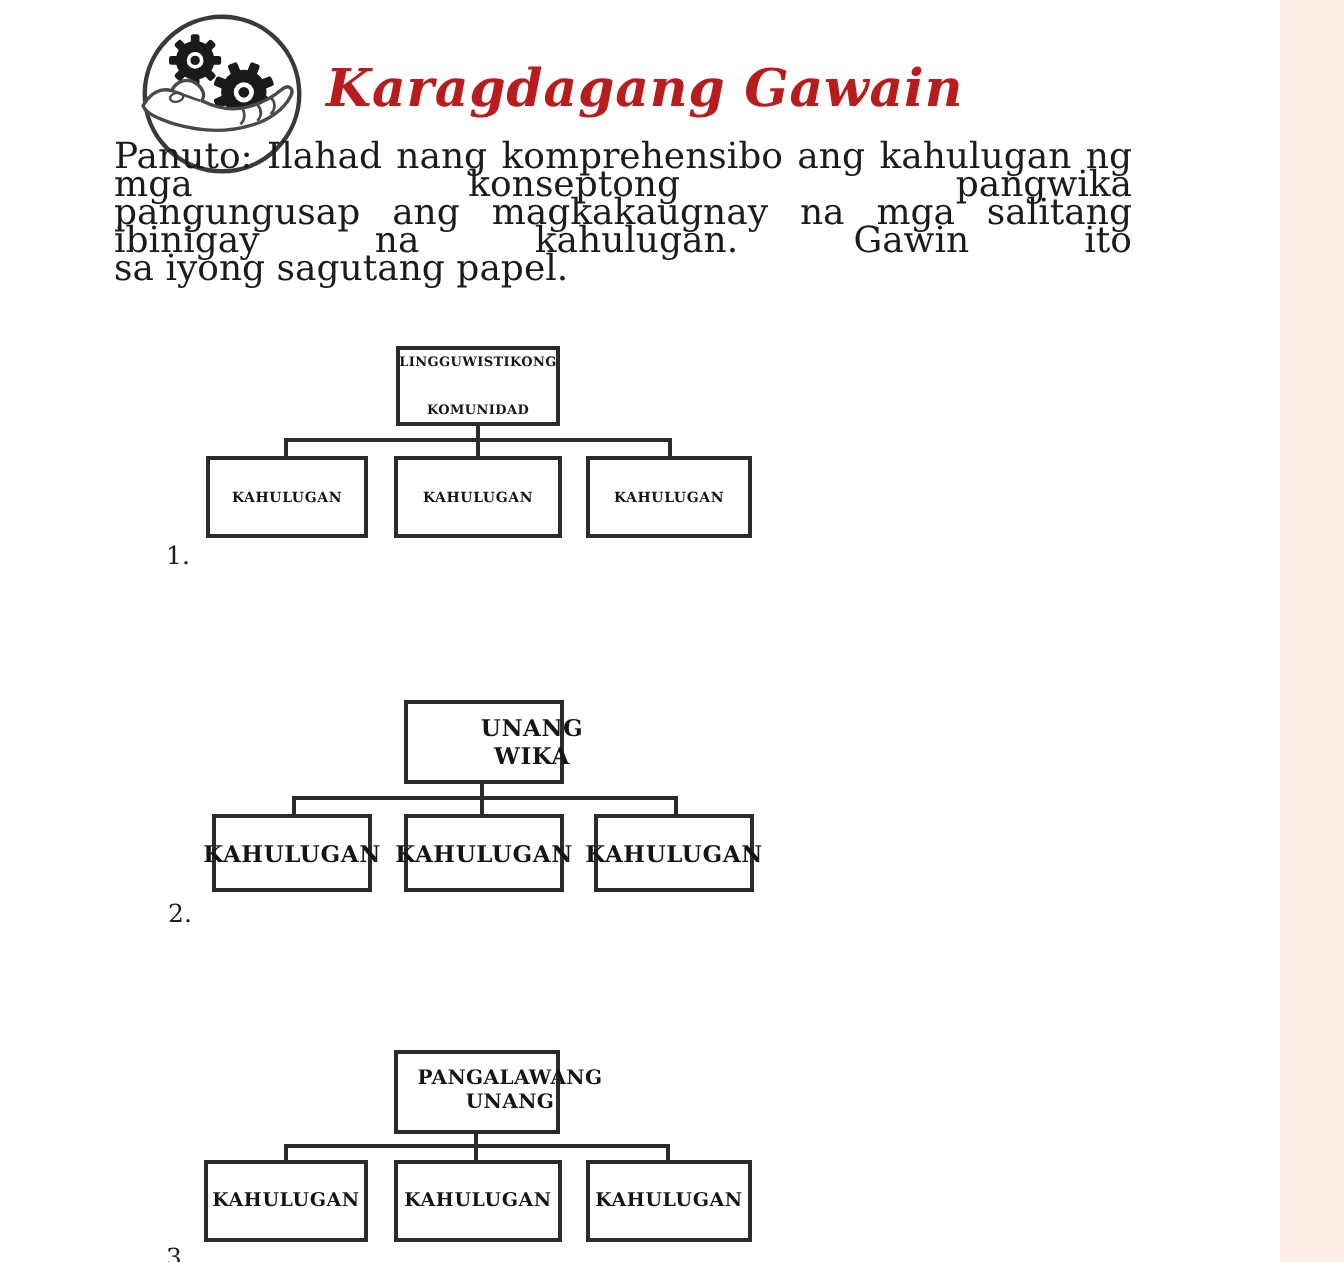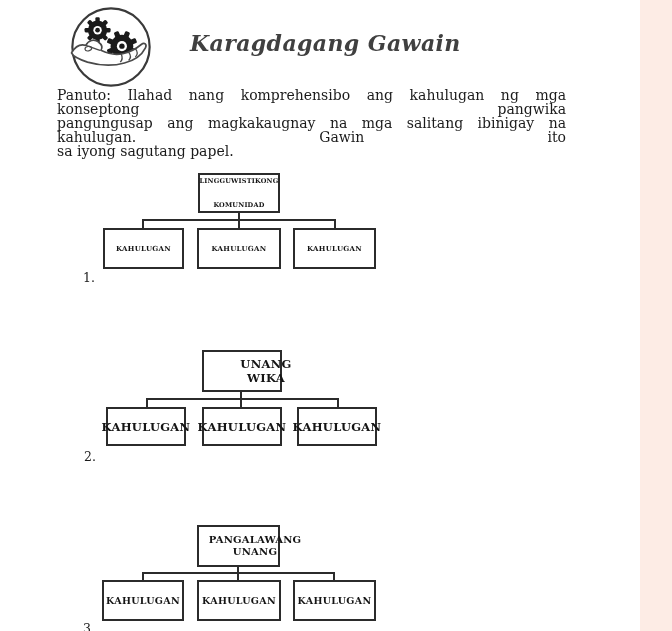--- a/index.html
+++ b/index.html
@@ -18,32 +18,31 @@
     width: 32px; height: 631px;
   }
   .logo {
     position: absolute;
     left: 69px; top: 5px;
     width: 84px; height: 84px;
   }
   .page-title {
     position: absolute;
     left: 163px; top: 30px;
-    font-size: 22px;
+    font-size: 26px;
     font-weight: bold;
     font-style: italic;
     letter-spacing: 0.4px;
-    color: #404040;
-    margin-left: 27px;
+    color: #b91c1c;
   }
   .instructions {
     position: absolute;
-    left: 57px; top: 88px;
+    left: 57px; top: 72px;
     width: 509px;
-    font-size: 14px;
+    font-size: 18px;
     line-height: 14px;
     color: #1b1b1b;
   }
   .jline { text-align: justify; text-align-last: justify; }
   .jline.last { text-align: center; text-align-last: left; }
 
   .box {
     position: absolute;
     box-sizing: border-box;
     border: 2px solid #2b2b2b;

